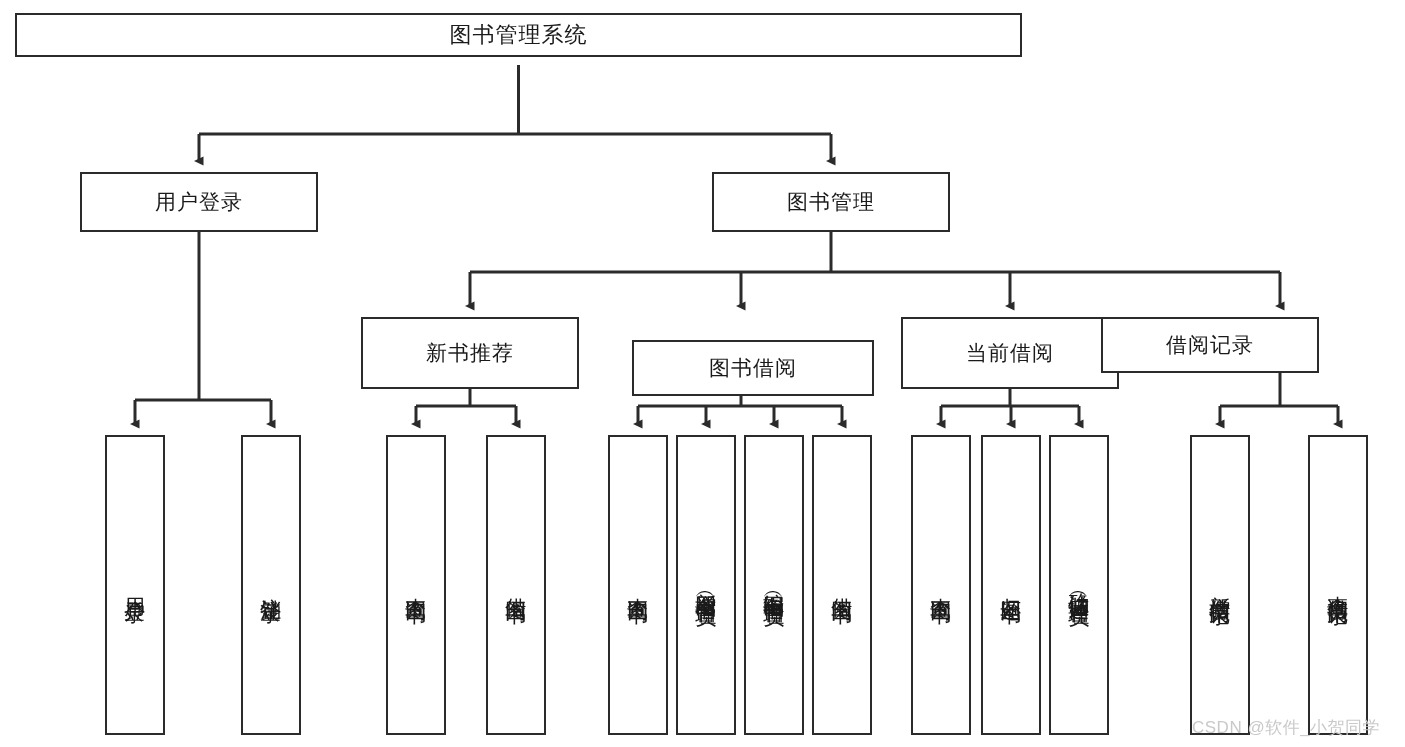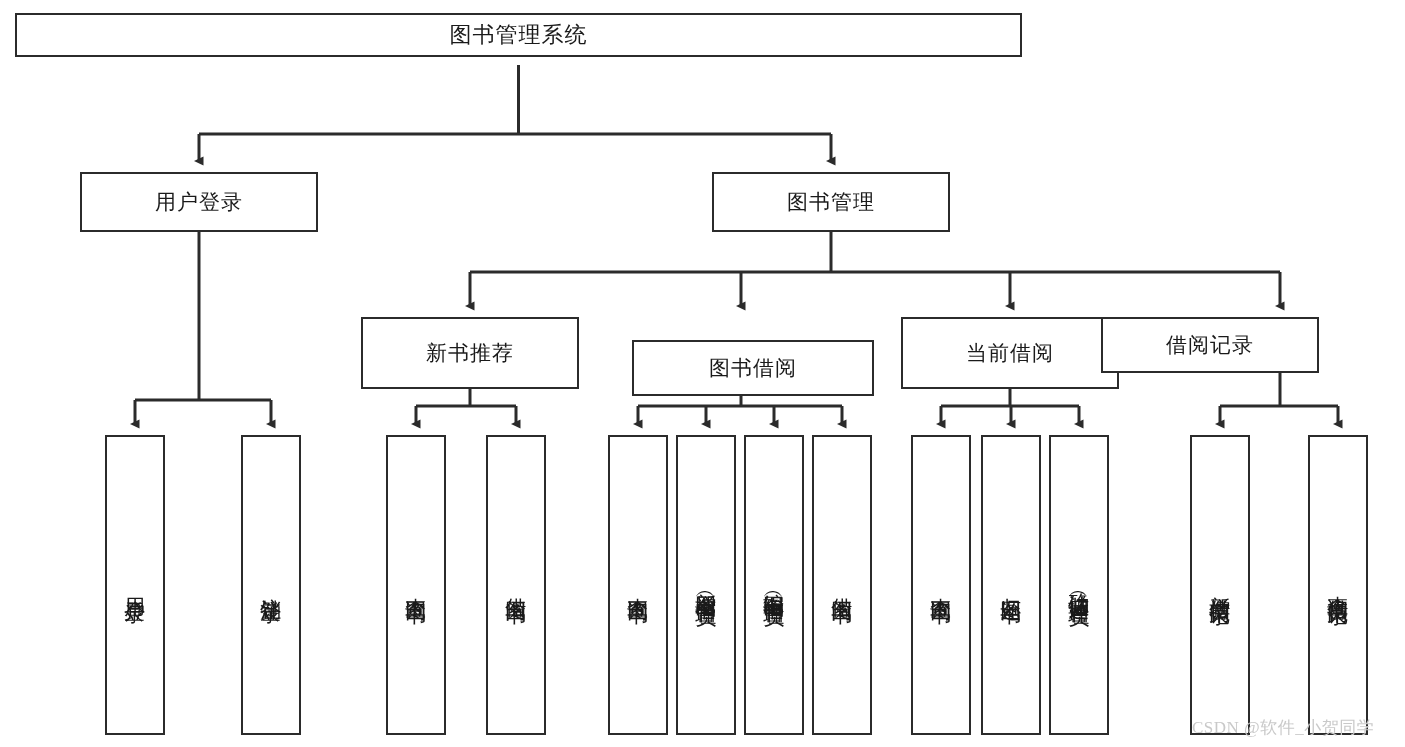--- a/index.html
+++ b/index.html
@@ -121,14 +121,14 @@
         <span class="vtext">确认归还（管理员）</span>
       </div>
       <div class="node v" style="left: 1190px; top: 435px; width: 60px; height: 300px;">
         <span class="vtext">新增借阅记录</span>
       </div>
       <div class="node v" style="left: 1308px; top: 435px; width: 60px; height: 300px;">
         <span class="vtext">查询借阅记录</span>
       </div>
     </div>
 
-  <div class="wm" style="left: 1192px; top: 716px; font-family: Liberation Serif, serif;">CSDN @软件_小贺同学</div>
+  <div class="wm" style="left: 1192px; top: 716px;">CSDN @软件_小贺同学</div>
 </div>
 
 </body></html>

